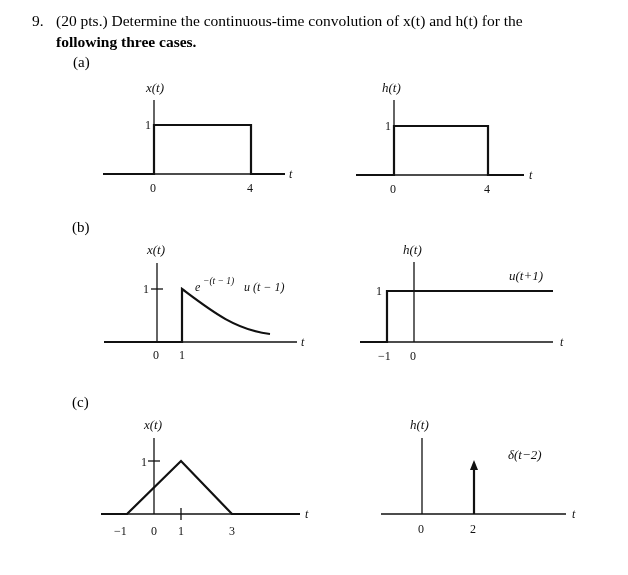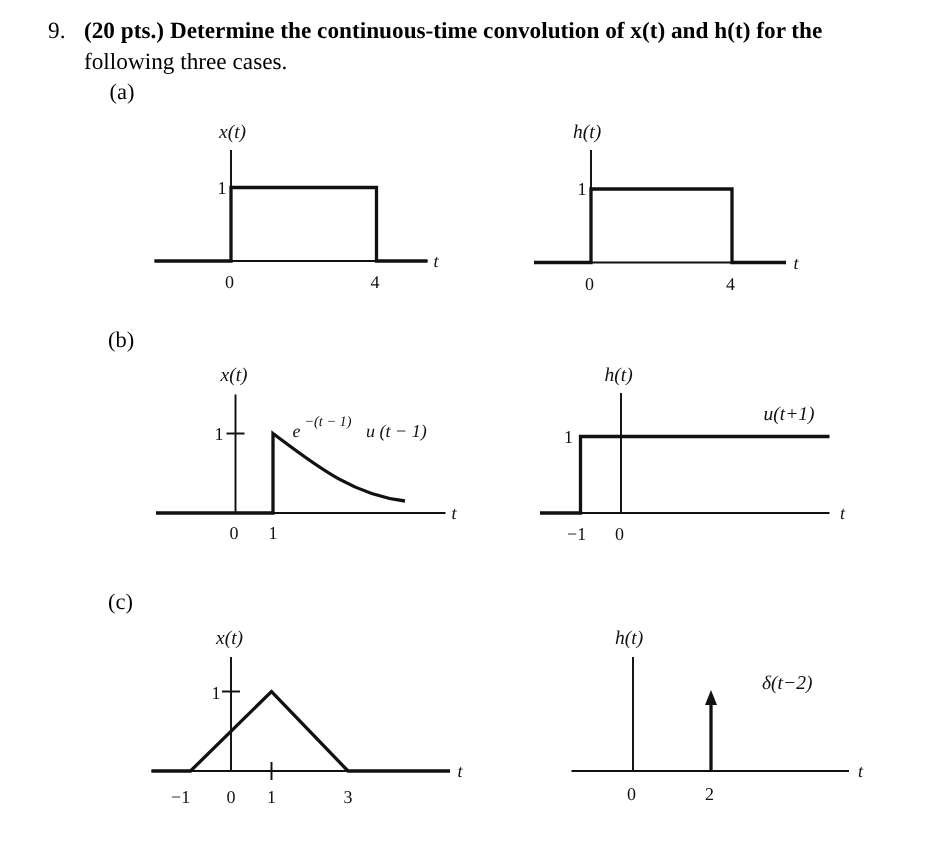--- a/index.html
+++ b/index.html
@@ -1,21 +1,21 @@
 <!DOCTYPE html>
 <html><head>
   <meta charset="utf-8">
   <style>
     html, body { margin:0; padding:0; background:#ffffff; }
     body { width:628px; height:575px; position:relative; overflow:hidden;
            font-family:"Liberation Serif", "DejaVu Serif", serif; color:#000; }
     .txt { position:absolute; font-size:15.5px; line-height:18px; white-space:nowrap; }
     .qnum { left:32px; top:12px; }
-    .qtext { left:56px; top:12px;font-weight:bold; }
-    .qtext2 { left:56px; top:33px; }
+    .qtext { left:56px; top:12px; }
+    .qtext2 { left:56px; top:33px;font-weight:bold; }
     .part { position:absolute; font-size:15px; }
     svg.fig { position:absolute; left:0; top:0; width:628px; height:575px; }
     svg text { font-family:"Liberation Serif", "DejaVu Serif", serif; fill:#111; }
     .axis { stroke:#111; stroke-width:1.3; fill:none; }
     .sig { stroke:#111; stroke-width:2.2; fill:none; stroke-linejoin:miter; }
     .it { font-style:italic; }
   </style>
 </head>
 <body>
 

